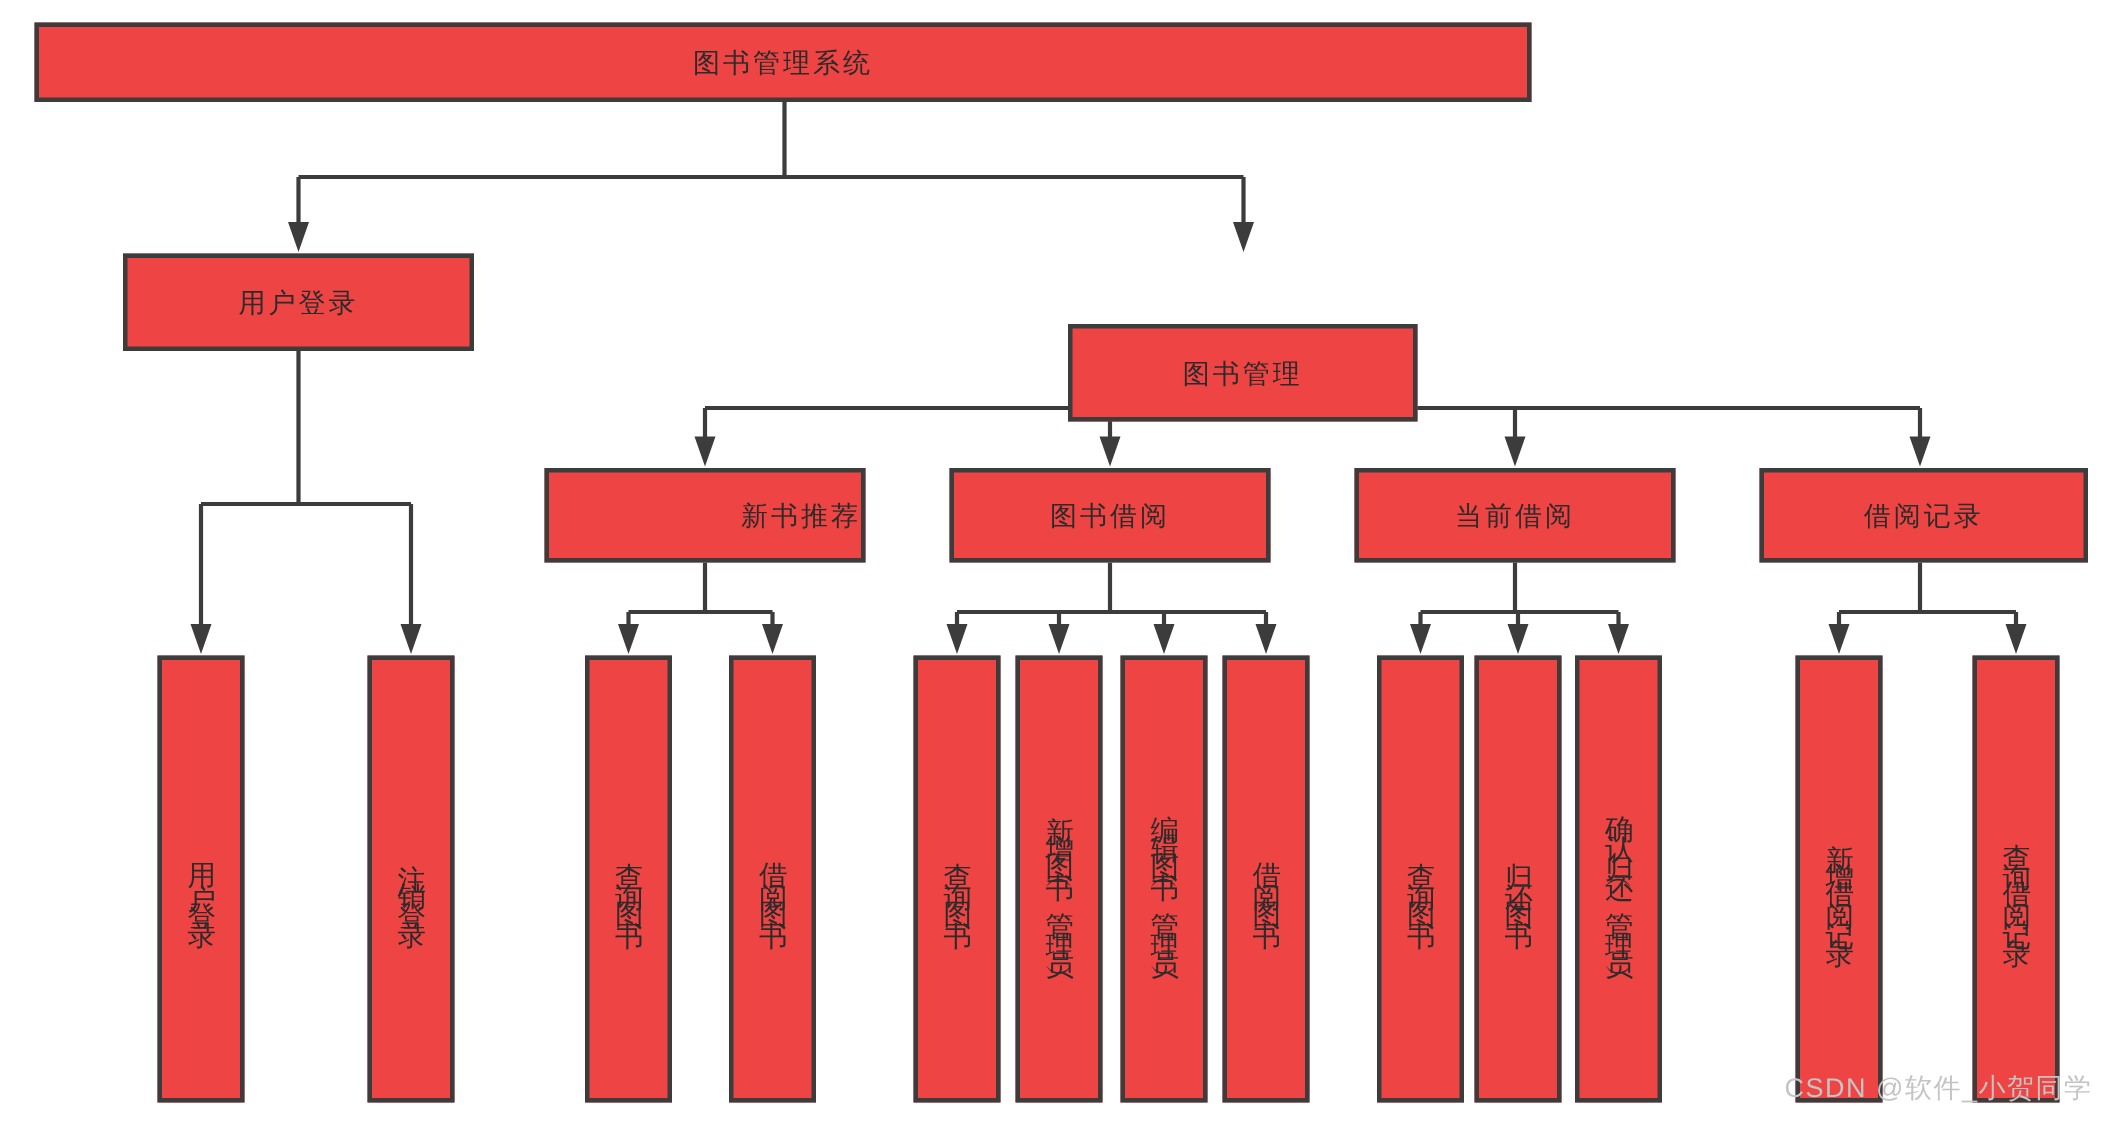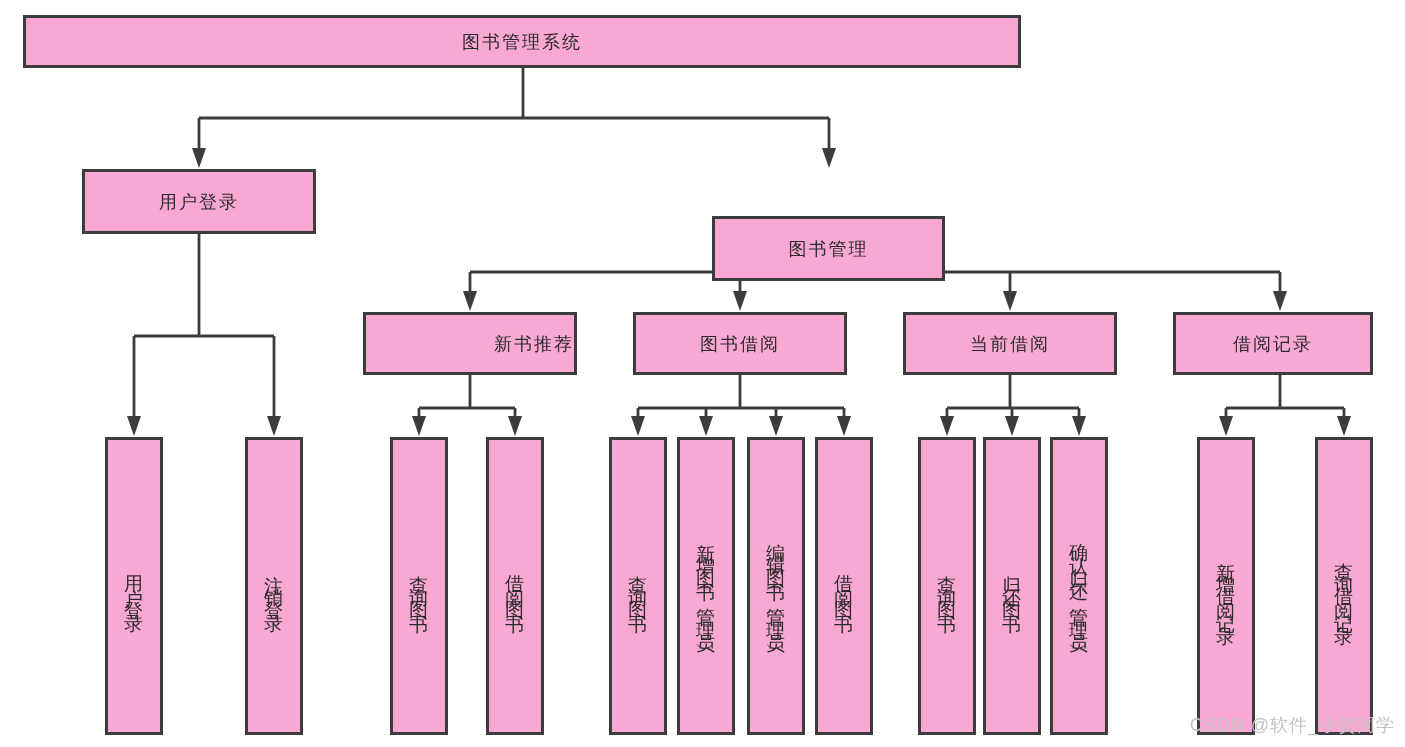--- a/index.html
+++ b/index.html
@@ -12,21 +12,21 @@
     overflow: hidden;
   }
   svg.connectors {
     position: absolute;
     left: 0; top: 0;
     width: 1405px; height: 747px;
   }
   .node {
     position: absolute;
     box-sizing: border-box;
-    background: #f9a8d4;
+    background: #ef4444;
     border: 3px solid #3c3c3c;
     display: flex;
     align-items: center;
     justify-content: center;
     color: #2b2b2b;
   }
   .h-label {
     font-size: 18px;
     letter-spacing: 2px;
     white-space: nowrap;
@@ -100,21 +100,21 @@
 
   <div class="node" style="left:363px; top:312px; width:214px; height:63px;justify-content:flex-end;">
     <span class="h-label">新书推荐</span>
   </div>
   <div class="node" style="left:903px; top:312px; width:214px; height:63px;">
     <span class="h-label">当前借阅</span>
   </div>
   <div class="node" style="left:633px; top:312px; width:214px; height:63px;">
     <span class="h-label">图书借阅</span>
   </div>
-  <div class="node" style="left:1173px; top:312px; width:200px; height:63px;">
+  <div class="node" style="left:1173px; top:312px; width:219px; height:63px;">
     <span class="h-label">借阅记录</span>
   </div>
 
   <div class="node" style="left:105px; top:437px; width:58px; height:298px;">
     <span class="v-label">用户登录</span>
   </div>
   <div class="node" style="left:245px; top:437px; width:58px; height:298px;">
     <span class="v-label">注销登录</span>
   </div>
 

